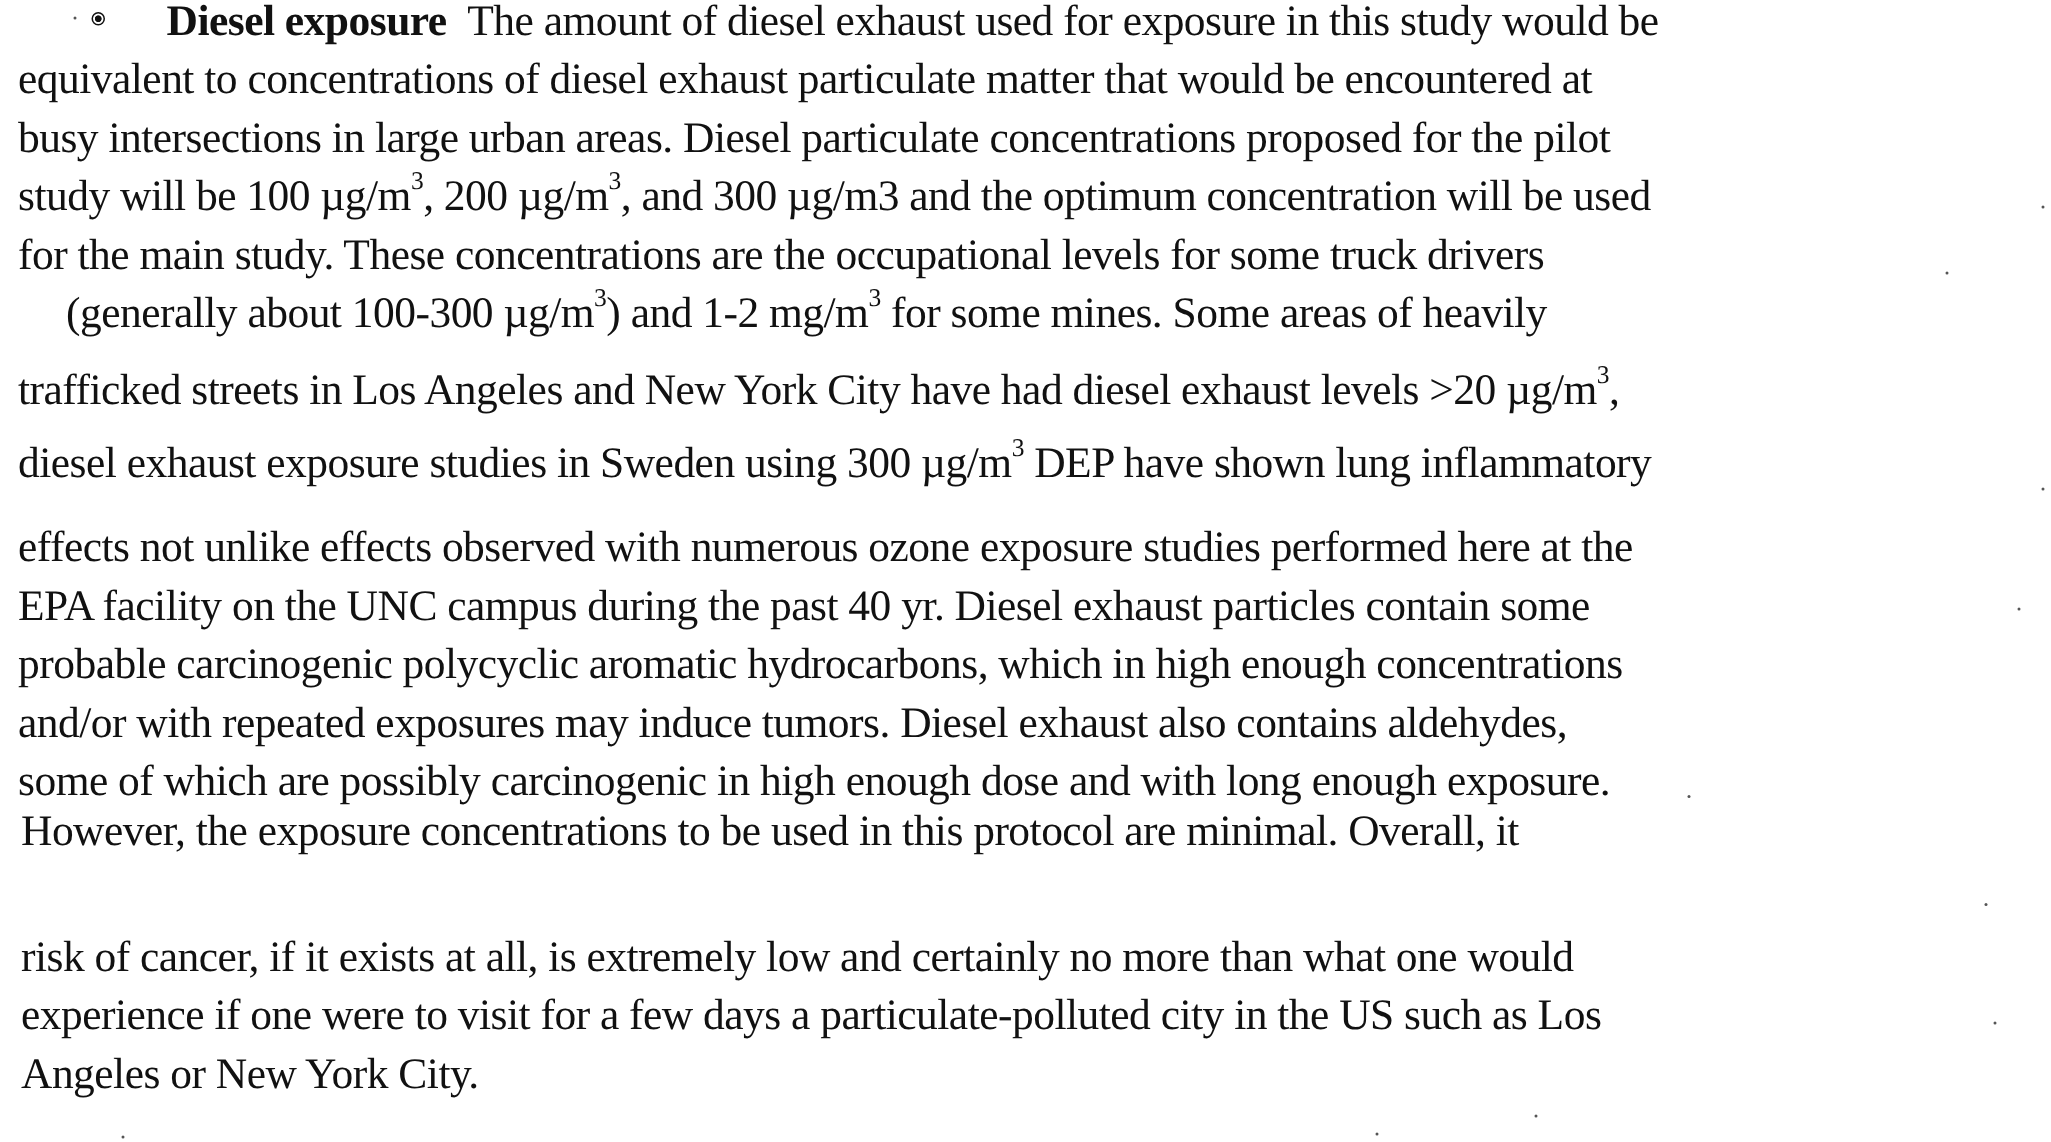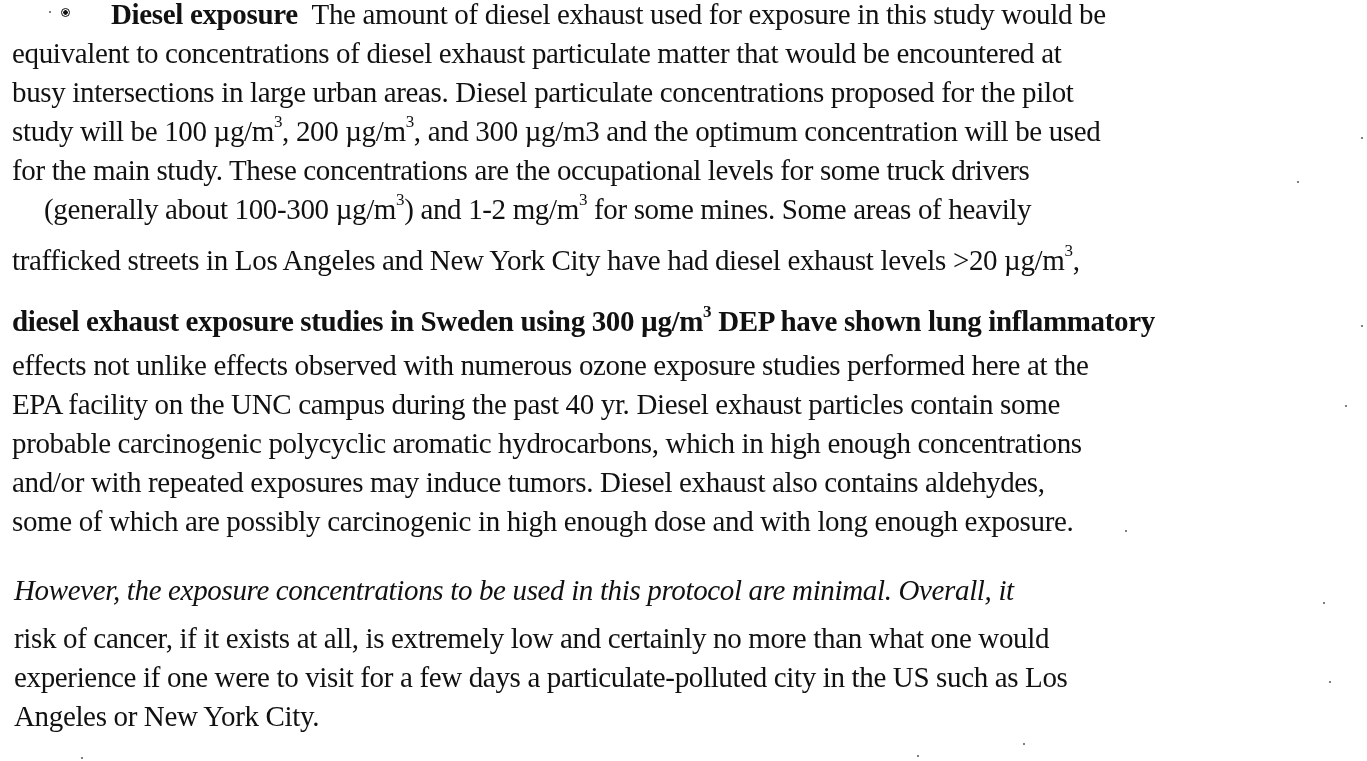--- a/index.html
+++ b/index.html
@@ -87,21 +87,21 @@
 
   <div class="line" style="top:192px;margin-left:32px;">
     <span>(generally about 100-300 µg/m</span><sup>3</sup><span>) and 1-2 mg/m</span><sup>3</sup><span> for some mines.  Some areas of heavily</span>
   </div>
 
   <div class="line" style="top:231px;margin-top:12px;">
     <span>trafficked streets in Los Angeles and New York City have had diesel exhaust levels &gt;20 µg/m</span><sup>3</sup><span>,</span>
   </div>
 
 
-  <div class="line" style="top:304px;font-weight:bold;">
+  <div class="line" style="top:292px;">
     <span>diesel exhaust exposure studies in Sweden using 300 µg/m</span><sup>3</sup><span> DEP have shown lung inflammatory</span>
   </div>
 
   <div class="line" style="top:348px;">
     <span>effects not unlike effects observed with numerous ozone exposure studies performed here at the</span>
   </div>
 
   <div class="line" style="top:387px;">
     <span>EPA facility on the UNC campus during the past 40 yr.  Diesel exhaust particles contain some</span>
   </div>
@@ -111,21 +111,21 @@
   </div>
 
   <div class="line" style="top:465px;">
     <span>and/or with repeated exposures may induce tumors.  Diesel exhaust also contains aldehydes,</span>
   </div>
 
   <div class="line" style="top:504px;">
     <span>some of which are possibly carcinogenic in high enough dose and with long enough exposure.</span>
   </div>
 
-  <div class="line" style="top:573px;left:14px;font-style:italic;">
+  <div class="line" style="top:537px;left:14px;">
     <span>However, the exposure concentrations to be used in this protocol are minimal.  Overall, it</span>
   </div>
 
 
   <div class="line" style="top:621px;left:14px;">
     <span>risk of cancer, if it exists at all, is extremely low and certainly no more than what one would</span>
   </div>
 
   <div class="line" style="top:660px;left:14px;">
     <span>experience if one were to visit for a few days a particulate-polluted city in the US such as Los</span>

